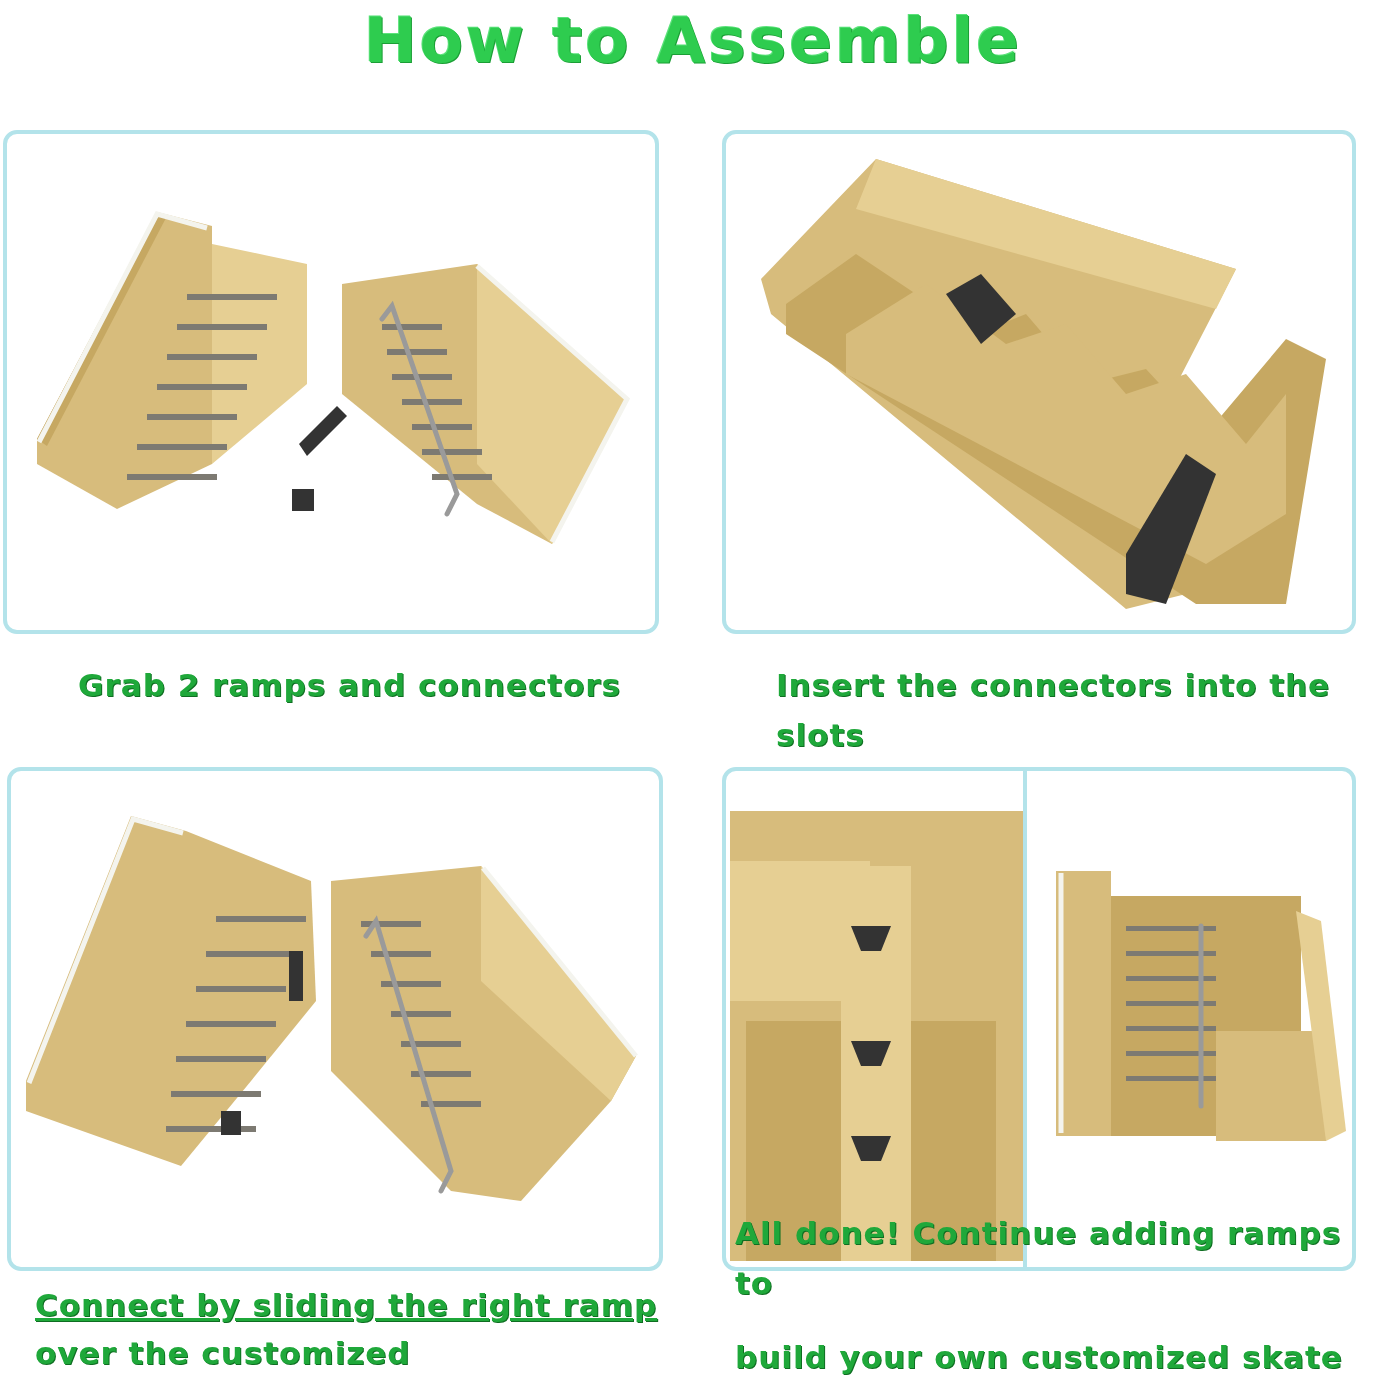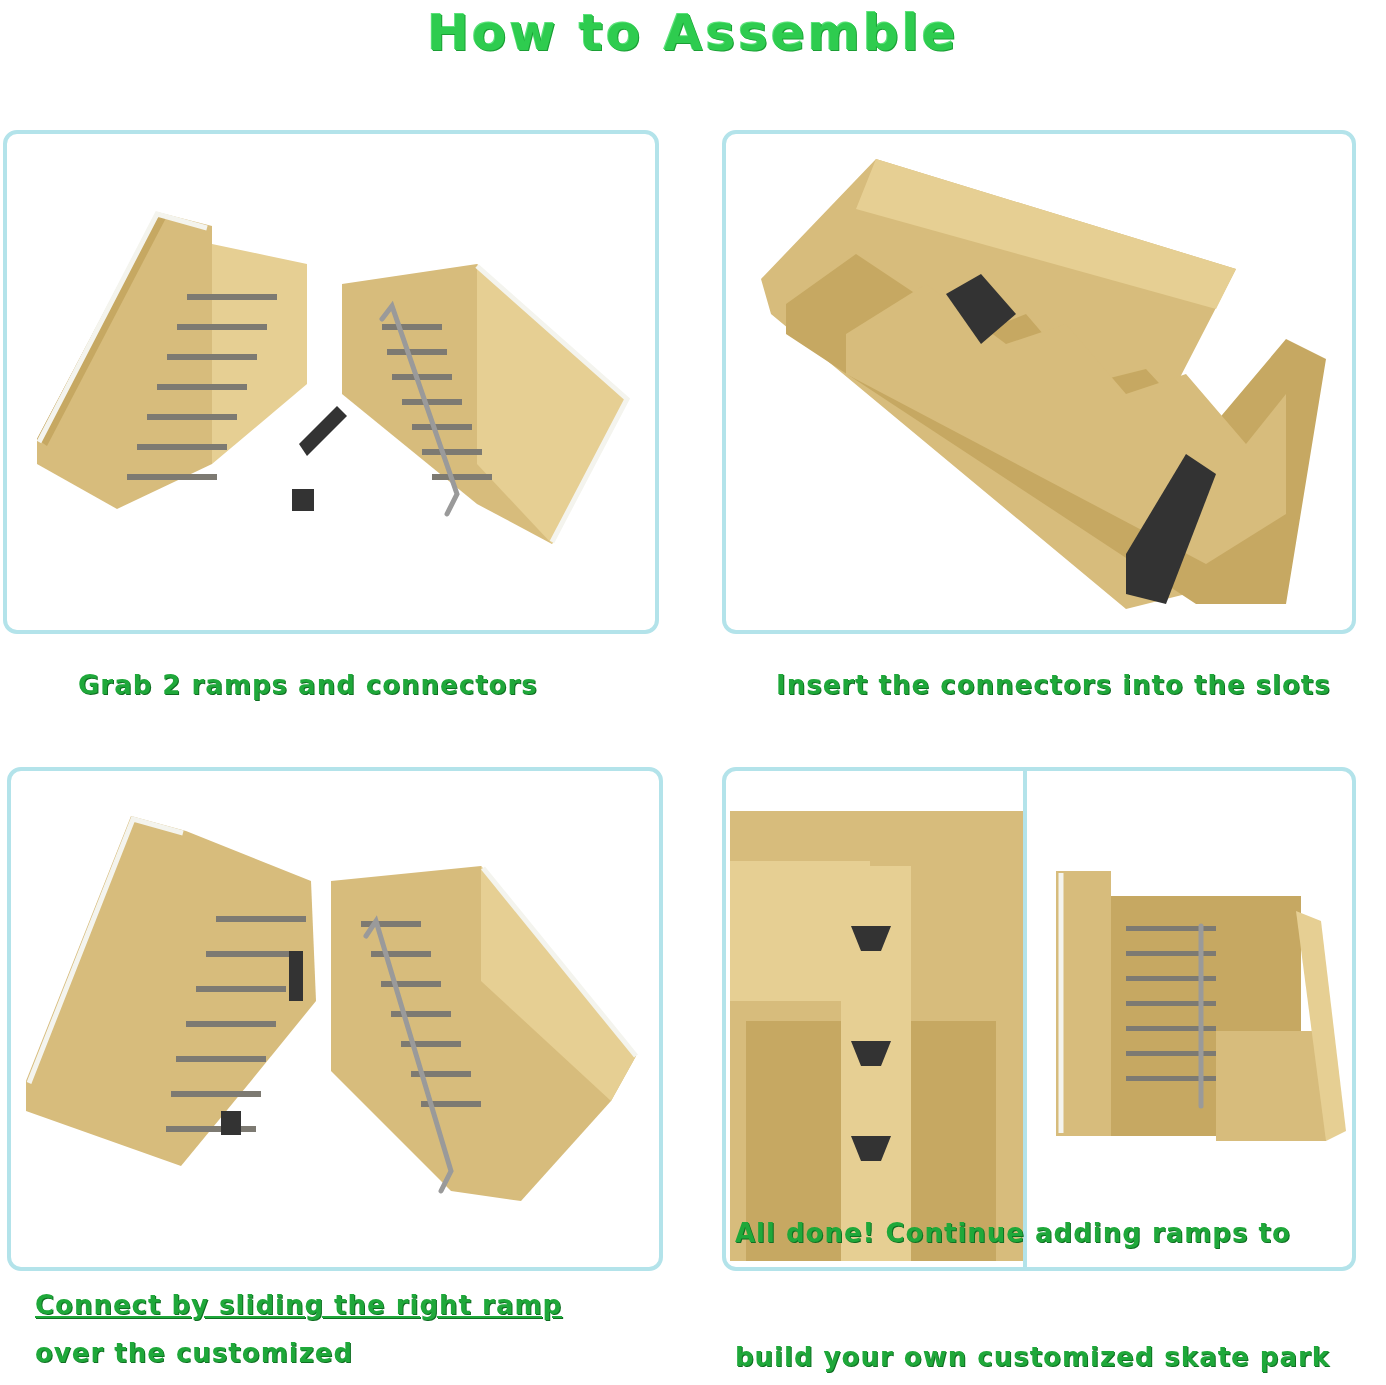--- a/index.html
+++ b/index.html
@@ -1,20 +1,20 @@
 <!DOCTYPE html>
 <html><head>
 <meta charset="utf-8">
 <style>
   html,body{margin:0;padding:0;background:#fff;}
   body{width:1386px;height:1385px;position:relative;overflow:hidden;font-family:"DejaVu Sans",sans-serif;}
-  .title{position:absolute;left:0;top:0;width:1386px;text-align:center;top:4px;font-size:50px;font-weight:bold;color:#2ecc4f;letter-spacing:3px;
+  .title{position:absolute;left:0;top:0;width:1386px;text-align:center;top:4px;font-size:63px;font-weight:bold;color:#2ecc4f;letter-spacing:3px;
     text-shadow:1px 1px 0 #1b9e35,-1px -1px 0 #5be27a;font-family:"DejaVu Sans",sans-serif;}
   .panel{position:absolute;border:4px solid #b3e3ea;border-radius:14px;background:#fff;overflow:hidden;}
-  .caption{position:absolute;color:#1fa83a;font-weight:bold;font-size:26px;line-height:50px;letter-spacing:1px;
+  .caption{position:absolute;color:#1fa83a;font-weight:bold;font-size:31px;line-height:50px;letter-spacing:1px;
     text-shadow:1px 1px 0 #0f6e22;font-family:"DejaVu Sans",sans-serif;}
   .tan{fill:#d7bc7c;}
   .tan2{fill:#c6a862;}
   .tan3{fill:#e6cf93;}
   .dark{fill:#333;}
   .edge{stroke:#f4f4ee;stroke-width:5;fill:none;}
   .step{fill:#7d7a72;}
   .rail{stroke:#9a9a9a;stroke-width:5;fill:none;stroke-linecap:round;}
   .divider{position:absolute;top:0;bottom:0;width:4px;background:#b3e3ea;}
   svg{position:absolute;left:0;top:0;}

